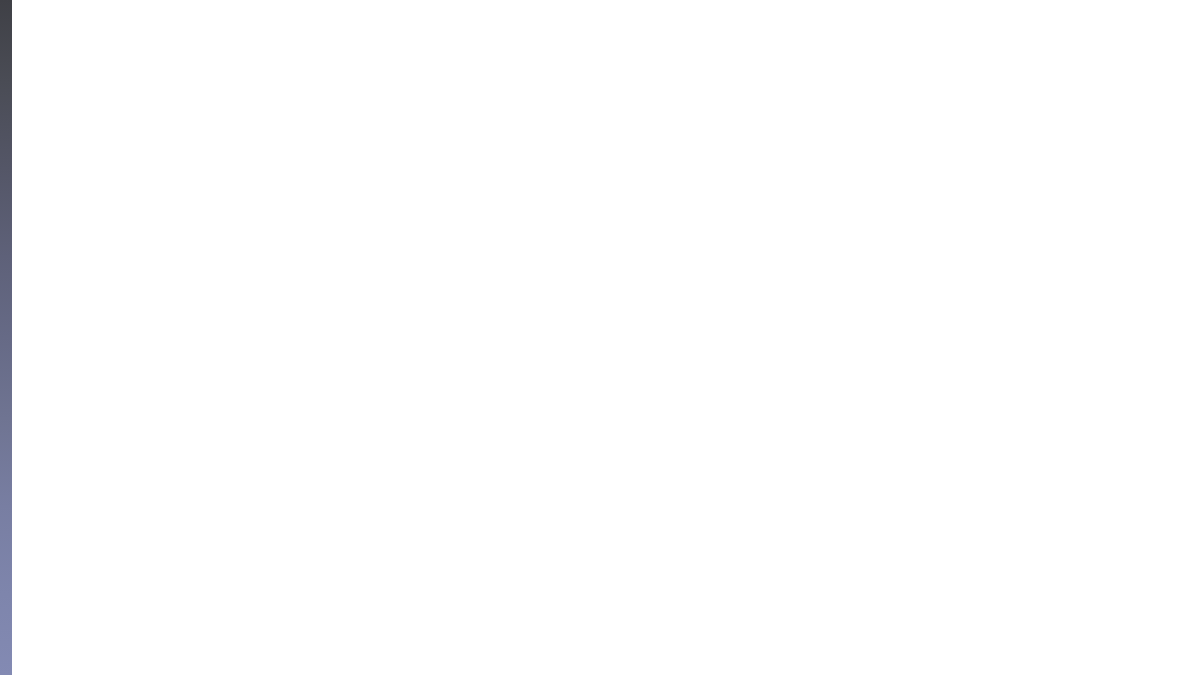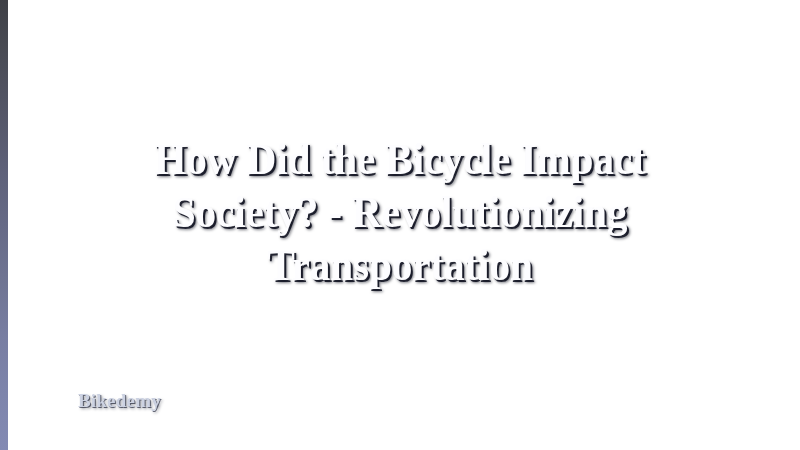--- a/index.html
+++ b/index.html
@@ -90,21 +90,15 @@
       2px 2px 3px rgba(10, 14, 32, 0.4);
   }
 </style>
 </head>
 <body>
 
 <div id="slide">
 
   <div id="left-edge-strip"></div>
 
-  <div id="title-block">
-    <span class="title-line">How Did the Bicycle Impact</span>
-    <span class="title-line">Society? - Revolutionizing</span>
-    <span class="title-line">Transportation</span>
-  </div>
 
-  <div id="footer-text">Bikedemy</div>
 
 </div>
 
 </body></html>

